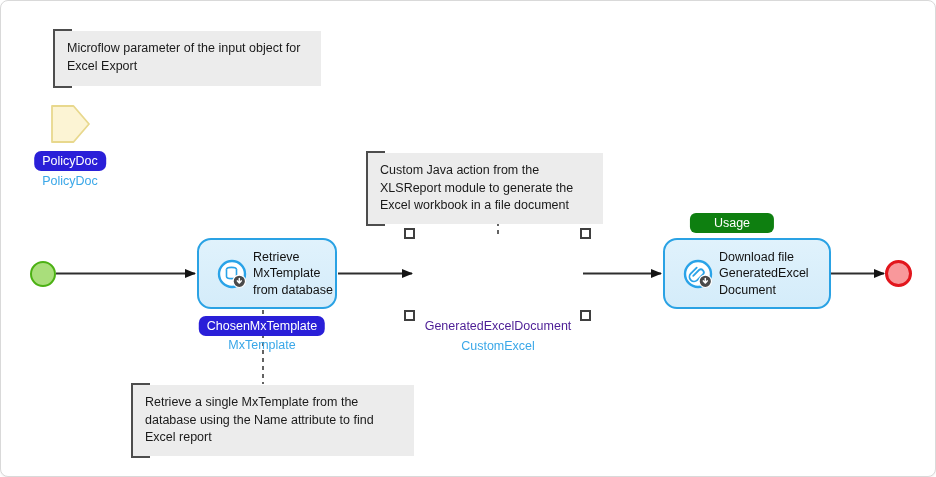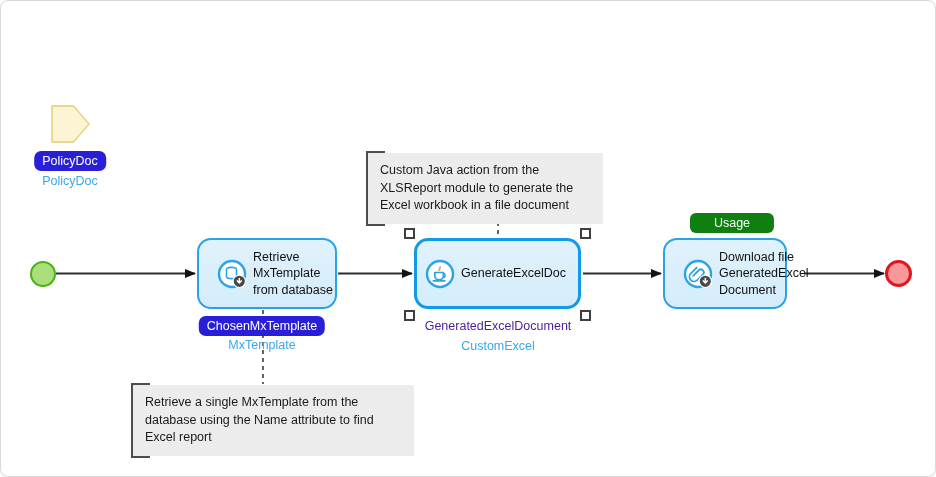--- a/index.html
+++ b/index.html
@@ -74,20 +74,24 @@
       </marker>
     </defs>
     <line x1="55" y1="272.5" x2="194" y2="272.5" stroke="#2e2e2e" stroke-width="2" marker-end="url(#arrow)"></line>
     <line x1="337" y1="272.5" x2="411" y2="272.5" stroke="#2e2e2e" stroke-width="2" marker-end="url(#arrow)"></line>
     <line x1="582" y1="272.5" x2="660" y2="272.5" stroke="#2e2e2e" stroke-width="2" marker-end="url(#arrow)"></line>
     <line x1="803" y1="272.5" x2="883" y2="272.5" stroke="#2e2e2e" stroke-width="2" marker-end="url(#arrow)"></line>
     <line x1="262" y1="309" x2="262" y2="383" stroke="#3d3d3d" stroke-width="1.6" stroke-dasharray="4 4"></line>
     <line x1="497" y1="197" x2="497" y2="235" stroke="#3d3d3d" stroke-width="1.6" stroke-dasharray="4 4"></line>
   </svg>
 
+  <div class="annotation" style="left:52px;top:30px;width:268px;min-height:55px">
+    <span class="bracket"></span>
+    <span>Microflow parameter of the input object for Excel Export</span>
+  </div>
 
   <svg class="abs" style="left:50px;top:104px" width="39" height="38" viewBox="0 0 39 38">
     <path d="M1 1 H22.5 L38 19 L22.5 37 H1 z" fill="#fcf4d4" stroke="#e8d88d" stroke-width="1.8" stroke-linejoin="round"></path>
   </svg>
   <div class="badge blue" style="left:69px;top:150px">PolicyDoc</div>
   <div class="entity-label" style="left:69px;top:173px">PolicyDoc</div>
 
   <div class="event start" style="left:29px;top:259.5px"></div>
 
   <div class="activity" style="left:196px;top:237px;width:140px">
@@ -112,37 +116,25 @@
 
   <div class="annotation" style="left:365px;top:152px;width:237px;min-height:58px">
     <span class="bracket"></span>
     <span>Custom Java action from the XLSReport module to generate the Excel workbook in a file document</span>
   </div>
 
   <div class="handle" style="left:403px;top:227px"></div>
   <div class="handle" style="left:579px;top:227px"></div>
   <div class="handle" style="left:403px;top:309px"></div>
   <div class="handle" style="left:579px;top:309px"></div>
-  <div class="activity selected" style="left:413px;top:237px;width:167px">
-    <span class="icon-wrap">
-      <svg width="30" height="30" viewBox="0 0 30 30">
-        <circle cx="15" cy="15" r="13" fill="#fff" stroke="#2aa3e8" stroke-width="2.4"></circle>
-        <path d="M14 11.2 c1.6-1 .2-2 1.2-3.2" stroke="#f09d2e" stroke-width="1.6" fill="none" stroke-linecap="round"></path>
-        <path d="M9.8 13.5 h8.6 v3.6 a4.3 3.8 0 0 1 -8.6 0 z" fill="#fff" stroke="#2aa3e8" stroke-width="1.7" stroke-linejoin="round"></path>
-        <path d="M18.4 14.3 a2.3 2.3 0 0 1 0 4.4" fill="none" stroke="#2aa3e8" stroke-width="1.6"></path>
-        <path d="M8.3 21.8 h11.5" stroke="#2aa3e8" stroke-width="1.7" stroke-linecap="round"></path>
-      </svg>
-    </span>
-    <span class="label single">GenerateExcelDoc</span>
-  </div>
   <div class="var-label" style="left:497px;top:318px">GeneratedExcelDocument</div>
   <div class="entity-label" style="left:497px;top:338px">CustomExcel</div>
 
   <div class="badge green" style="left:731px;top:212px">Usage</div>
-  <div class="activity" style="left:662px;top:237px;width:124px">
+  <div class="activity" style="left:662px;top:237px;width:168px">
     <span class="icon-wrap">
       <svg width="30" height="30" viewBox="0 0 30 30">
         <circle cx="15" cy="15" r="13" fill="#fff" stroke="#2aa3e8" stroke-width="2.4"></circle>
         <path d="M10.2 16.8 l5.8-5.8 a3 3 0 0 1 4.2 4.2 l-6 6 a4.6 4.6 0 0 1 -6.5-6.5 l6-6" fill="none" stroke="#2aa3e8" stroke-width="1.8" stroke-linecap="round"></path>
         <circle cx="22.3" cy="22.3" r="6.2" fill="#4a4a4a" stroke="#fff" stroke-width="1.2"></circle>
         <path d="M22.3 19.4 v4.2 M20.4 21.9 l1.9 2.1 1.9-2.1" stroke="#fff" stroke-width="1.5" fill="none" stroke-linecap="round" stroke-linejoin="round"></path>
       </svg>
     </span>
     <span class="label">Download file GeneratedExcel Document</span>
   </div>

